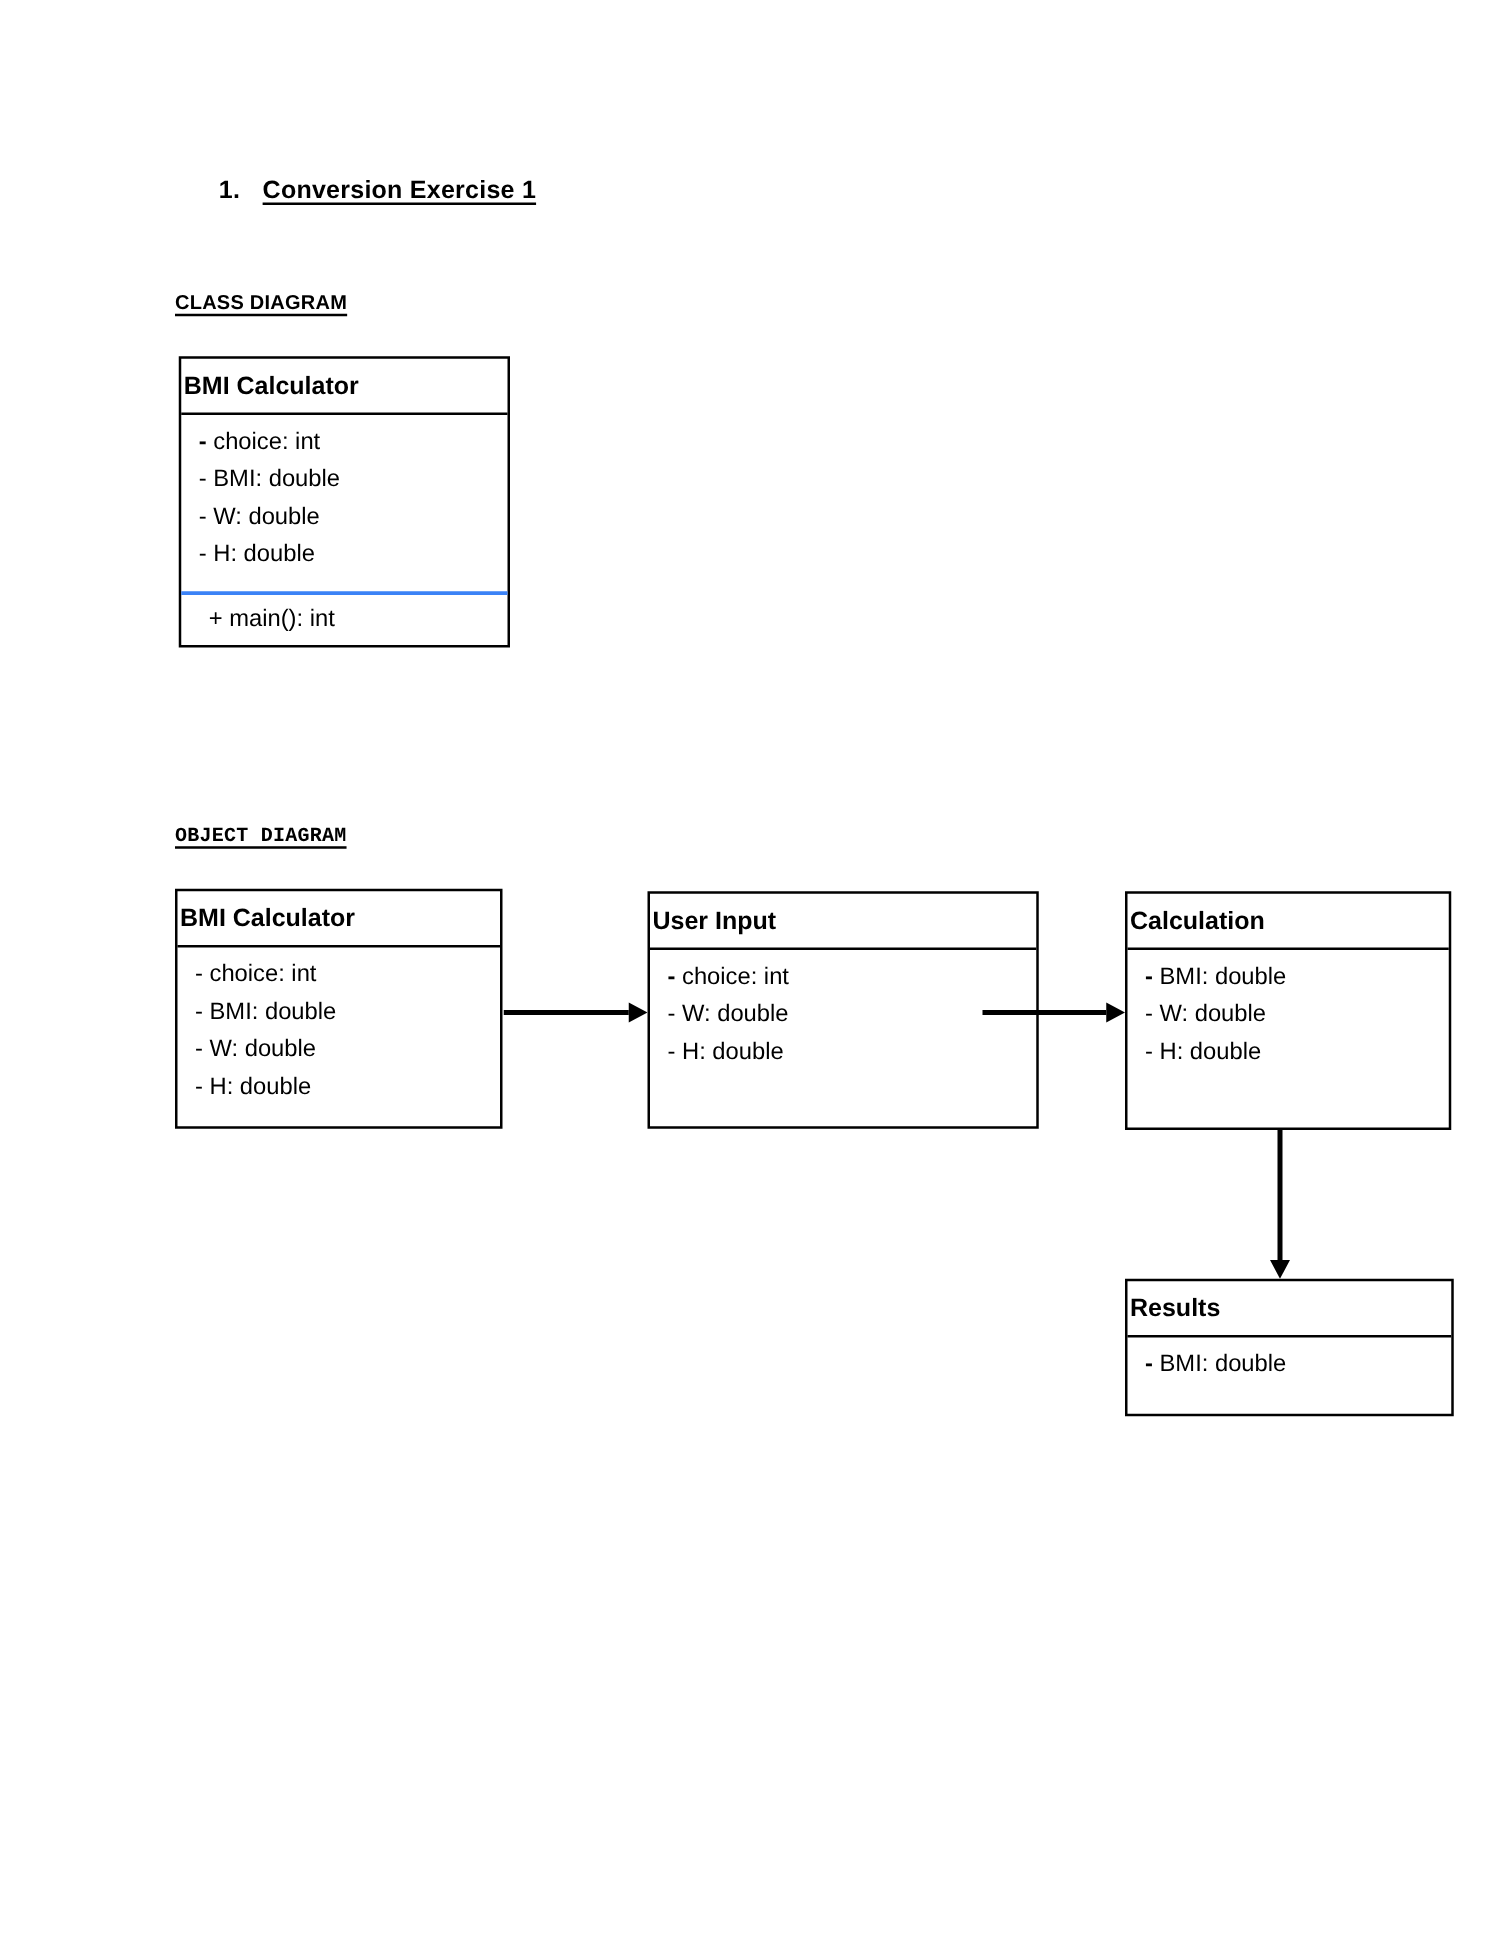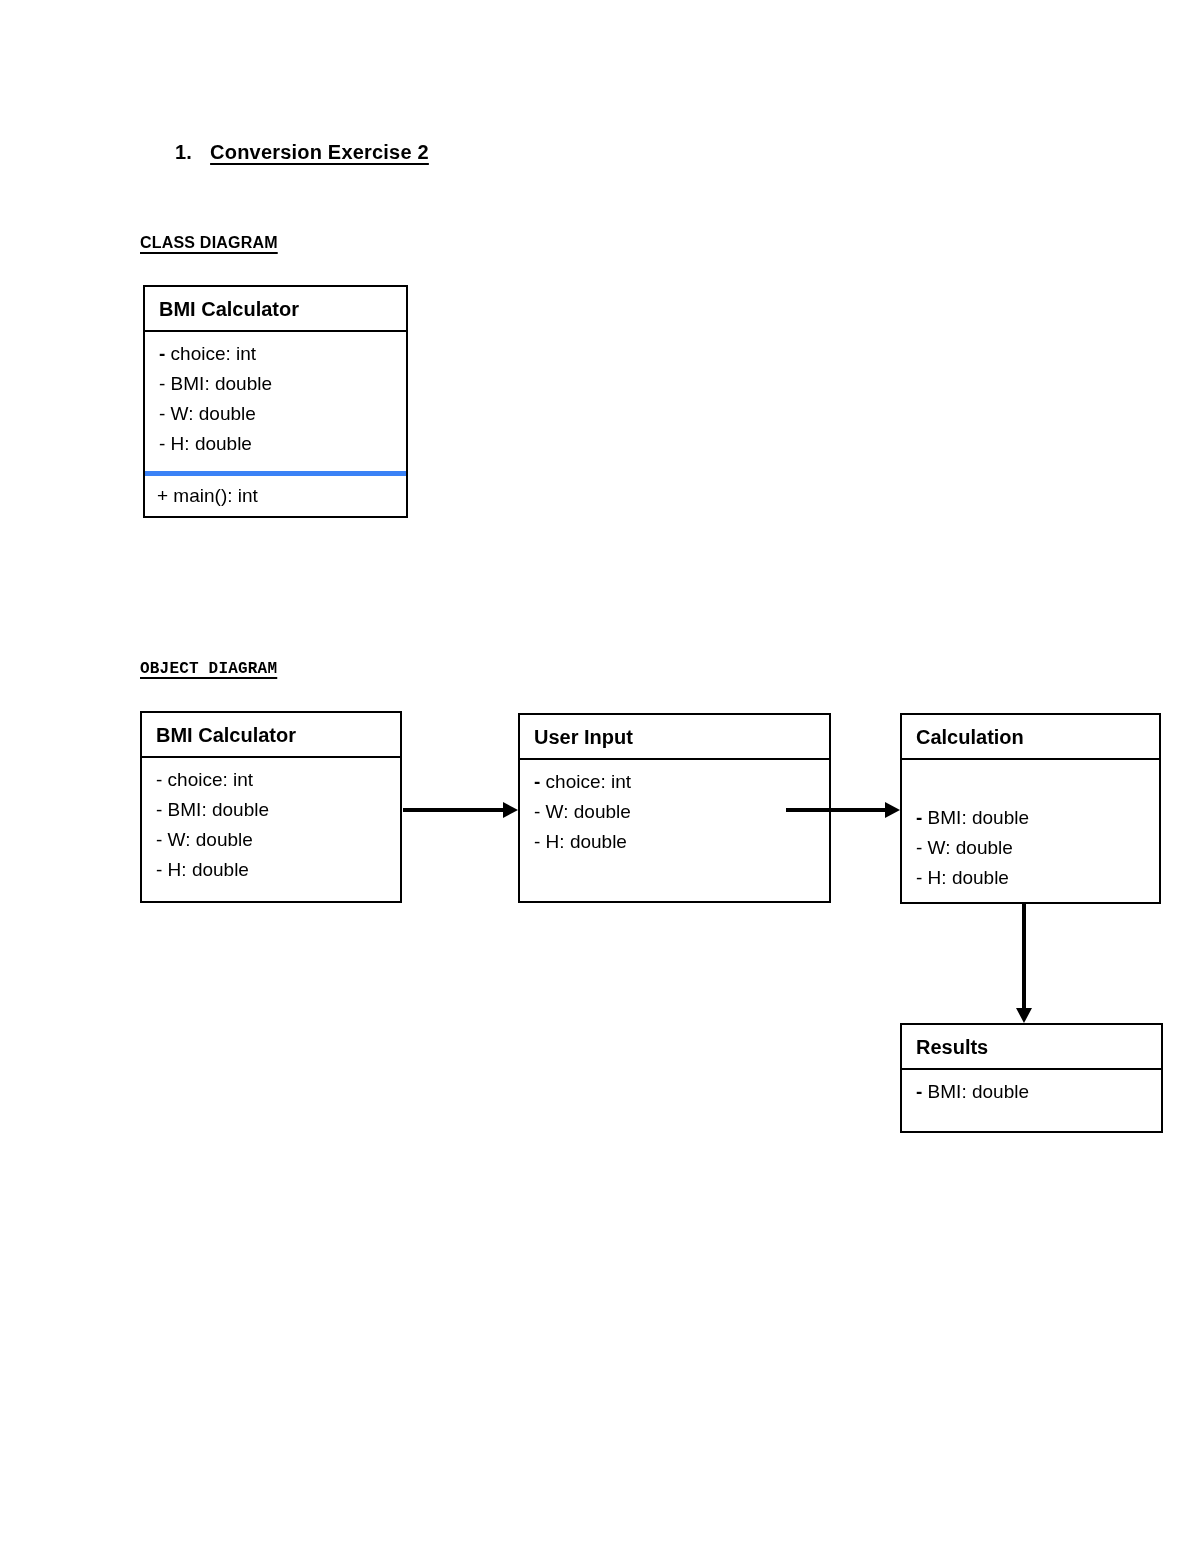--- a/index.html
+++ b/index.html
@@ -43,40 +43,40 @@
     position: absolute;
     box-sizing: border-box;
     border: 2px solid #000;
     background: #fff;
     display: flex;
     flex-direction: column;
   }
   .uml-title {
     font-size: 20px;
     font-weight: 700;
-    padding: 11px 14px 9px 14px;
+    padding: 11px 14px 9px 2px;
     border-bottom: 2px solid #000;
   }
   .uml-attrs {
     flex: 1;
     padding: 7px 29px 4px 14px;
     font-size: 19px;
     line-height: 30px;
   }
   .uml-methods {
-    border-top: 5px solid #3b82f6;
-    padding: 7px 12px;
+    border-top: 3px solid #3b82f6;
+    padding: 7px 22px;
     font-size: 19px;
     line-height: 26px;
   }
 
   #class-box-bmi     { left: 143px; top: 285px; width: 265px; height: 233px; }
   #obj-box-bmi       { left: 140px; top: 711px; width: 262px; height: 192px; }
   #obj-box-userinput { left: 518px; top: 713px; width: 313px; height: 190px; }
-  #obj-box-calc      { left: 900px; top: 713px; width: 261px; height: 191px; gap: 36px; }
+  #obj-box-calc      { left: 900px; top: 713px; width: 261px; height: 191px; }
   #obj-box-results   { left: 900px; top: 1023px; width: 263px; height: 110px; }
 
   .arrow-h {
     position: absolute;
     height: 16px;
     display: flex;
     align-items: center;
   }
   .arrow-h .shaft { flex: 1; height: 4px; background: #000; }
   .arrow-h .head-right {
@@ -102,21 +102,21 @@
   #arrow-bmi-to-userinput { left: 403px; top: 802px; width: 115px; }
   #arrow-userinput-to-calc { left: 786px; top: 802px; width: 114px; }
   #arrow-calc-to-results { left: 1016px; top: 904px; height: 119px; }
 </style>
 </head>
 <body>
 
 <div class="page">
 
   <div class="doc-heading">
-    <span class="num">1.</span><span class="u">Conversion Exercise 2</span>
+    <span class="num">1.</span><span class="u">Conversion Exercise 1</span>
   </div>
 
   <div class="section-label" id="class-diagram-label">CLASS DIAGRAM</div>
 
   <div class="uml-box" id="class-box-bmi">
     <div class="uml-title">BMI Calculator</div>
     <div class="uml-attrs">
       <div class="attr bold-dash"><b>-</b> choice: int</div>
       <div class="attr">- BMI: double</div>
       <div class="attr">- W: double</div>

